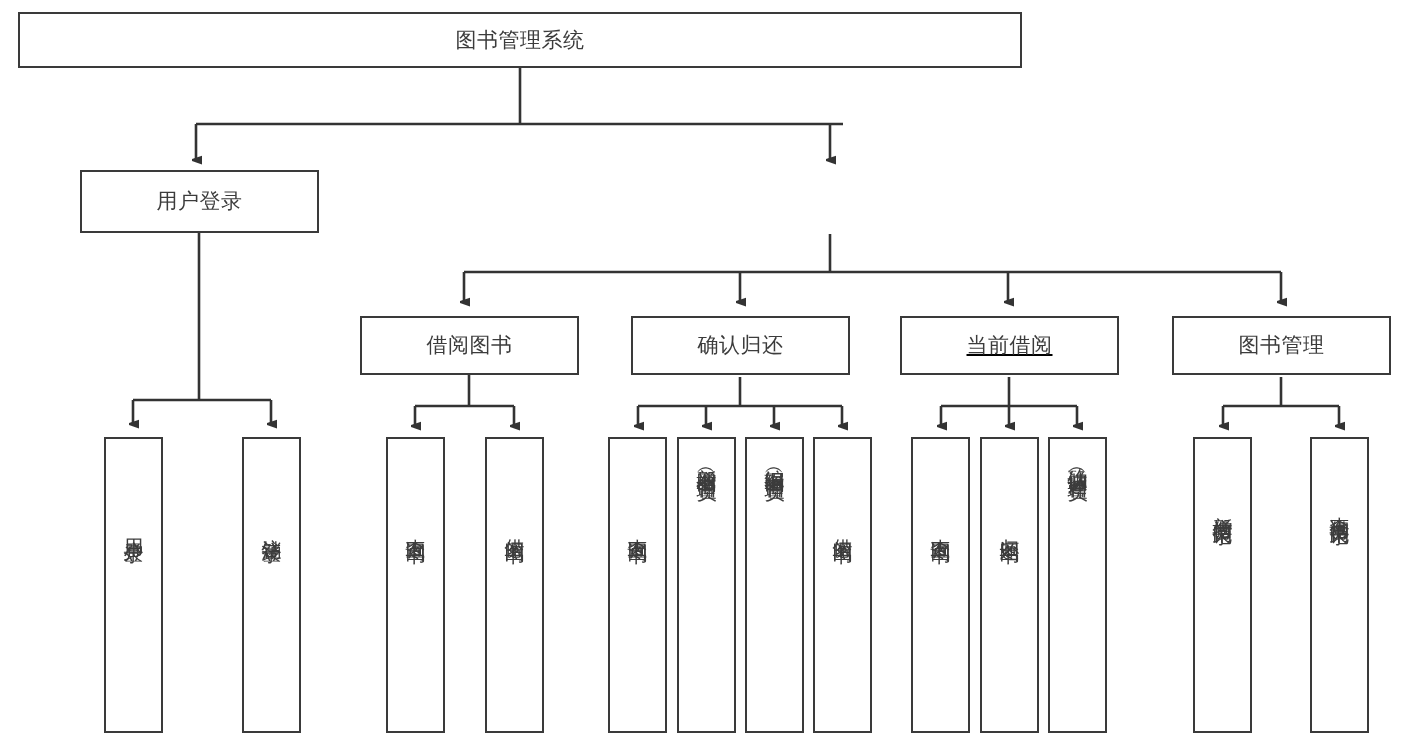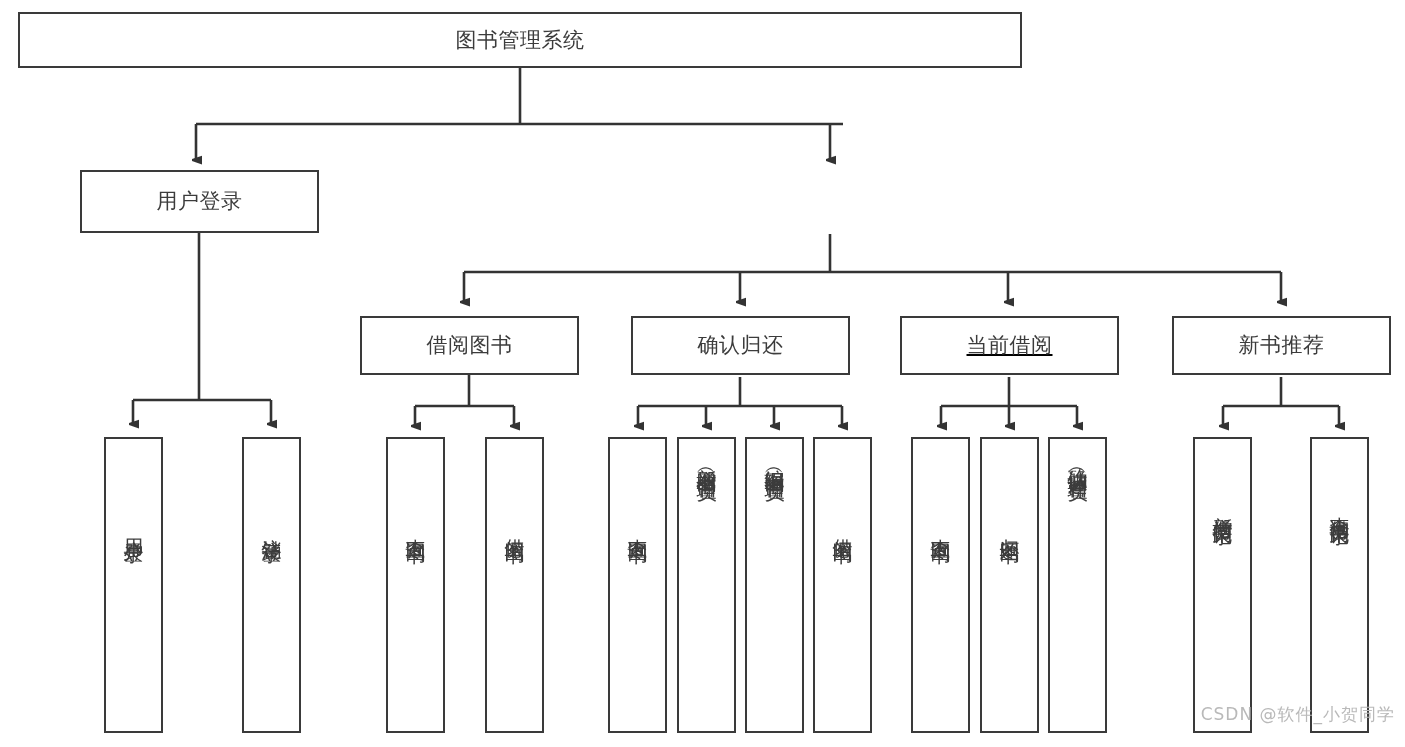--- a/index.html
+++ b/index.html
@@ -124,21 +124,21 @@
   <div class="node-box" style="left:360px;top:316px;width:219px;height:59px;">
     <span class="node-label">借阅图书</span>
   </div>
   <div class="node-box" style="left:631px;top:316px;width:219px;height:59px;">
     <span class="node-label">确认归还</span>
   </div>
   <div class="node-box" style="left:900px;top:316px;width:219px;height:59px;text-decoration:underline;">
     <span class="node-label">当前借阅</span>
   </div>
   <div class="node-box" style="left:1172px;top:316px;width:219px;height:59px;">
-    <span class="node-label">新书推荐</span>
+    <span class="node-label">图书管理</span>
   </div>
 
   <div class="node-box vert mid2" style="left:104px;top:437px;width:59px;height:296px;">
     <span class="node-label">用户登录</span>
   </div>
   <div class="node-box vert mid2" style="left:242px;top:437px;width:59px;height:296px;">
     <span class="node-label">注销登录</span>
   </div>
 
   <div class="node-box vert mid2" style="left:386px;top:437px;width:59px;height:296px;">
@@ -171,15 +171,14 @@
     <span class="node-label">确认归还（管理员）</span>
   </div>
 
   <div class="node-box vert mid" style="left:1193px;top:437px;width:59px;height:296px;">
     <span class="node-label">新增借阅记录</span>
   </div>
   <div class="node-box vert mid" style="left:1310px;top:437px;width:59px;height:296px;">
     <span class="node-label">查询借阅记录</span>
   </div>
 
-  <div id="watermark">CSDN @软件_小贺同学</div>
 
 </div>
 
 </body></html>

